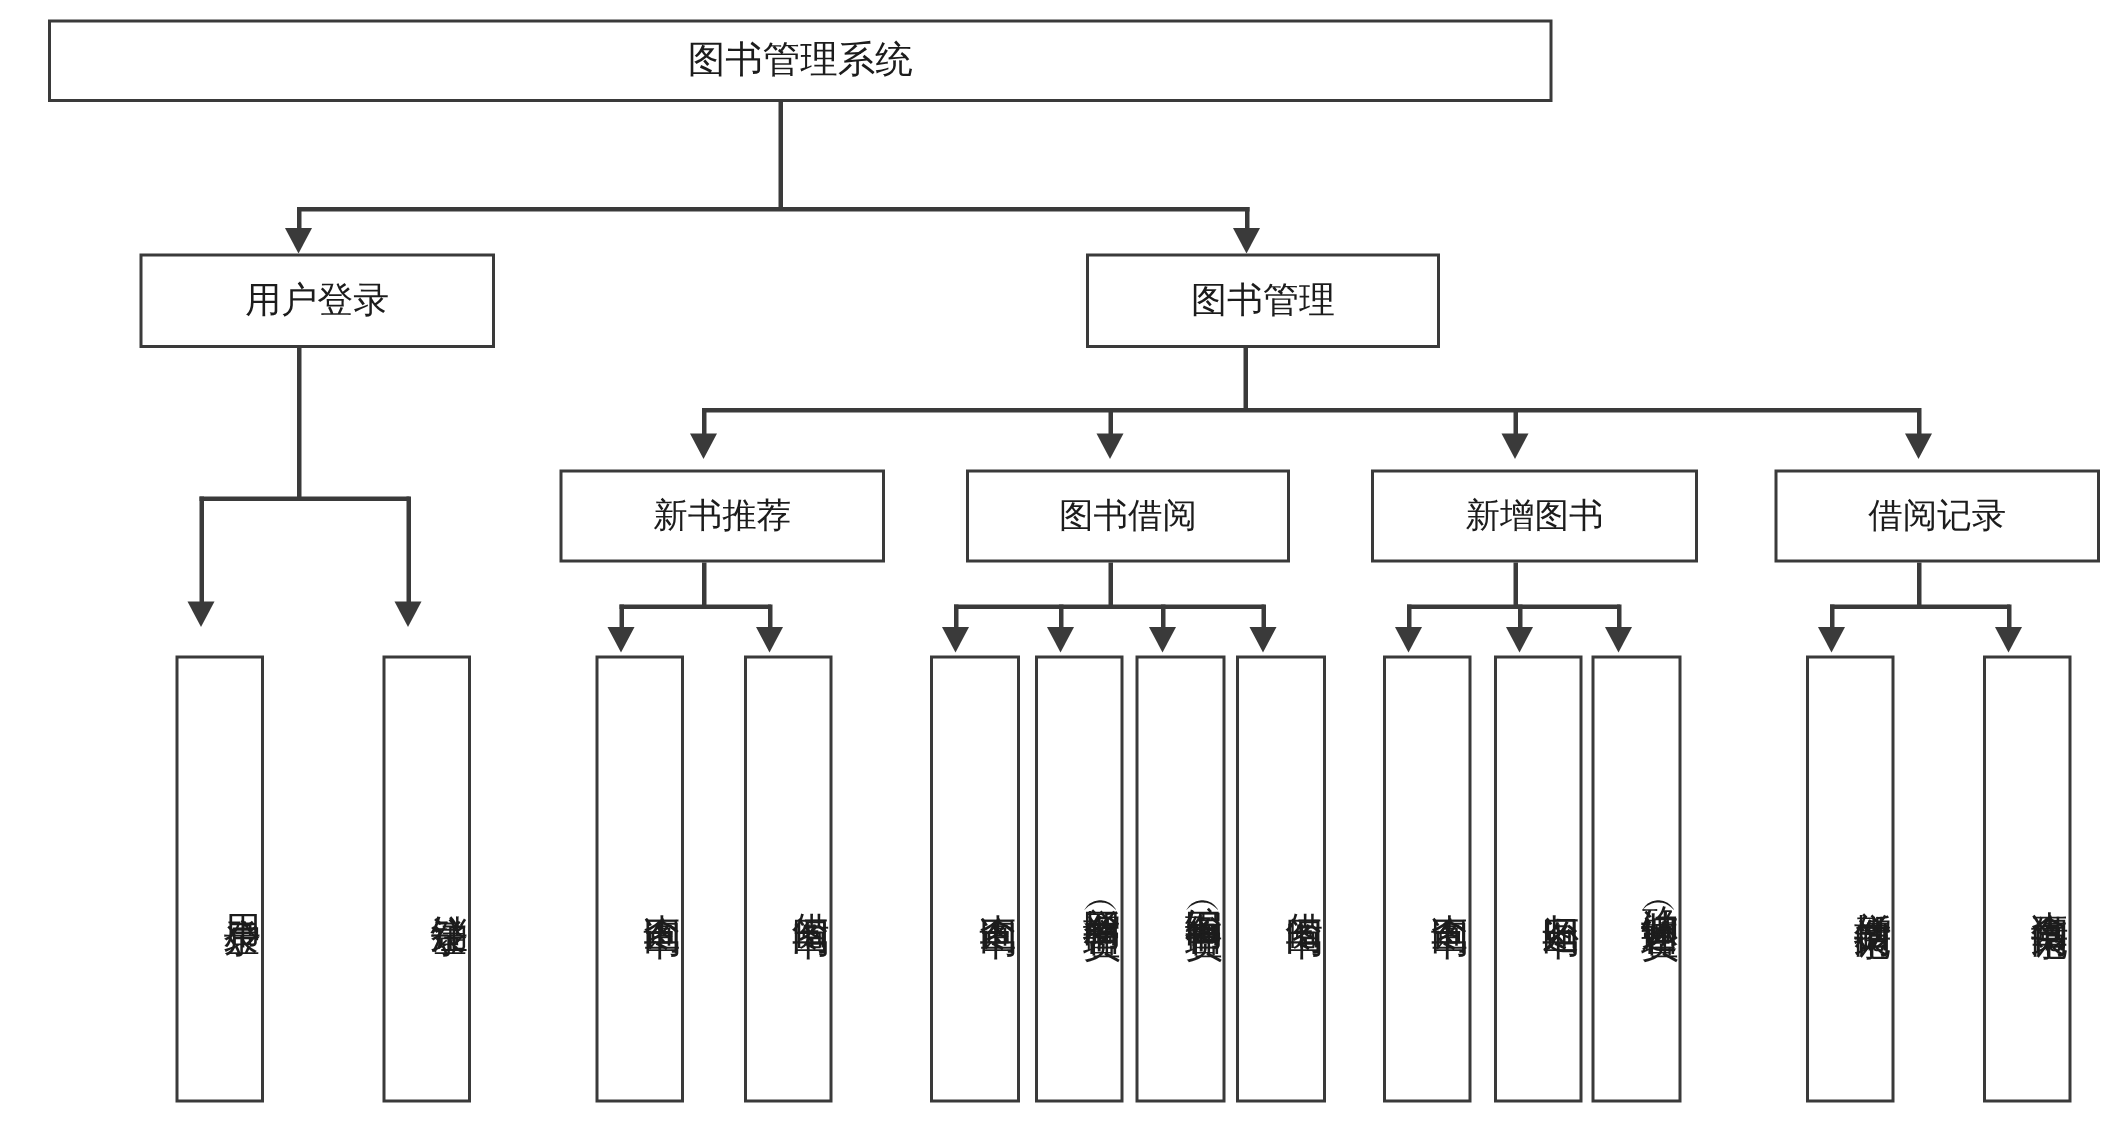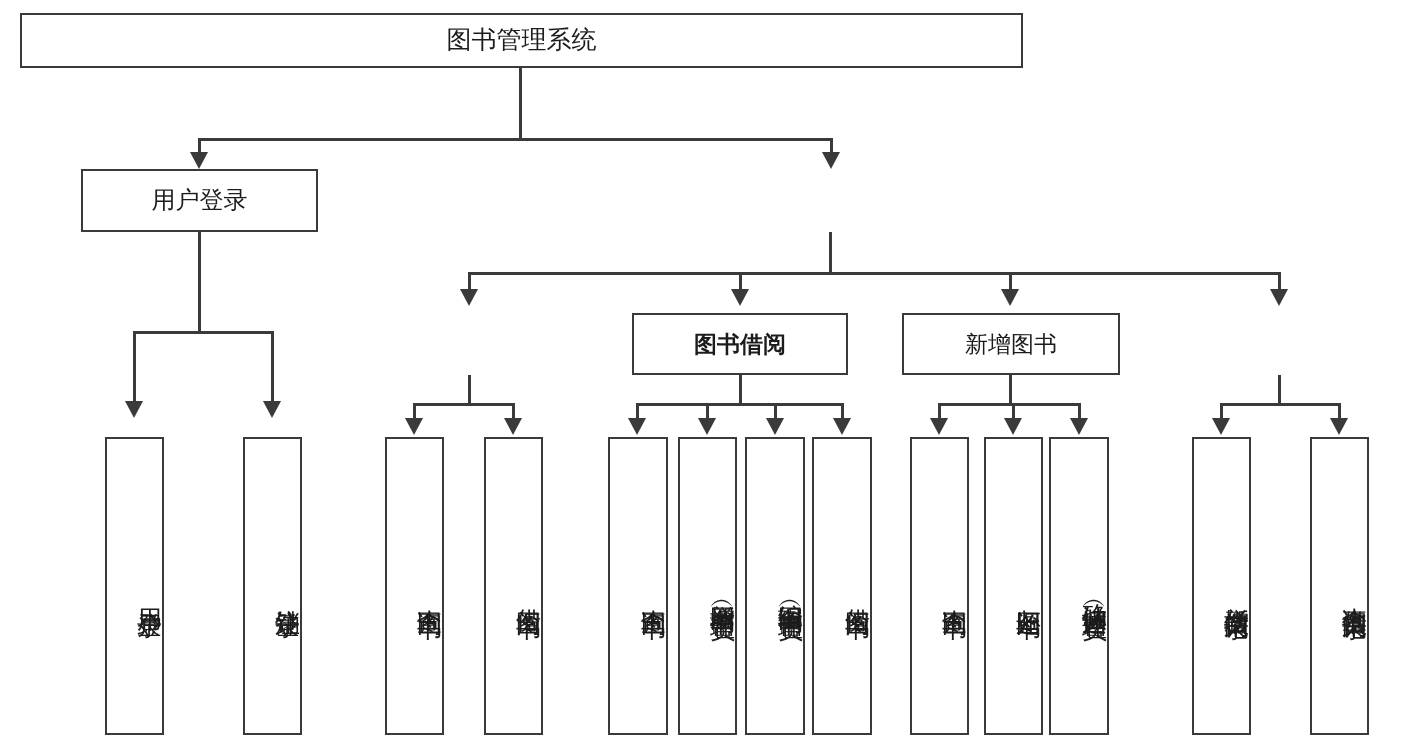--- a/index.html
+++ b/index.html
@@ -22,20 +22,21 @@
   .node {
     position: absolute;
     box-sizing: border-box;
     background: #ffffff;
     border: 2.5px solid #3a3a3a;
     display: flex;
     align-items: center;
     justify-content: center;
     color: #1c1c1c;
     line-height: 1.05;
+    margin-left: 12px;
   }
   .node.root {
     font-size: 25px;
   }
   .node.lvl2 {
     font-size: 24px;
   }
   .node.lvl3 {
     font-size: 23px;
   }
@@ -101,45 +102,54 @@
   <div class="hline" style="left:198px; top:138px; width:635px;"></div>
 
   <div class="vline" style="left:198px; top:138px; height:16px;"></div>
   <div class="arrow" style="left:190px; top:152px;"></div>
 
   <div class="vline" style="left:830px; top:138px; height:16px;"></div>
   <div class="arrow" style="left:822px; top:152px;"></div>
 
   <div class="node lvl2" style="left:81px; top:169px; width:237px; height:63px;">
     <span class="txt">用户登录</span>
+  </div>
+  <div class="node lvl2" style="left:712px; top:169px; width:236px; height:63px;">
+    <span class="txt">图书管理</span>
   </div>
 
   <div class="vline" style="left:198px; top:232px; height:101px;"></div>
   <div class="hline" style="left:133px; top:331px; width:140px;"></div>
   <div class="vline" style="left:133px; top:331px; height:72px;"></div>
   <div class="arrow" style="left:125px; top:401px;"></div>
   <div class="vline" style="left:271px; top:331px; height:72px;"></div>
   <div class="arrow" style="left:263px; top:401px;"></div>
 
   <div class="vline" style="left:829px; top:232px; height:42px;"></div>
   <div class="hline" style="left:468px; top:272px; width:812px;"></div>
   <div class="vline" style="left:468px; top:272px; height:19px;"></div>
   <div class="arrow" style="left:460px; top:289px;"></div>
   <div class="vline" style="left:739px; top:272px; height:19px;"></div>
   <div class="arrow" style="left:731px; top:289px;"></div>
   <div class="vline" style="left:1009px; top:272px; height:19px;"></div>
   <div class="arrow" style="left:1001px; top:289px;"></div>
   <div class="vline" style="left:1278px; top:272px; height:19px;"></div>
   <div class="arrow" style="left:1270px; top:289px;"></div>
 
-  <div class="node lvl3" style="left:632px; top:313px; width:216px; height:62px;font-weight:bold;">
+  <div class="node lvl3" style="left:361px; top:313px; width:217px; height:62px;">
+    <span class="txt">新书推荐</span>
+  </div>
+  <div class="node lvl3" style="left:632px; top:313px; width:216px; height:62px;">
     <span class="txt">图书借阅</span>
   </div>
   <div class="node lvl3" style="left:902px; top:313px; width:218px; height:62px;">
     <span class="txt">新增图书</span>
+  </div>
+  <div class="node lvl3" style="left:1171px; top:313px; width:217px; height:62px;">
+    <span class="txt">借阅记录</span>
   </div>
 
   <div class="vline" style="left:468px; top:375px; height:30px;"></div>
   <div class="hline" style="left:413px; top:403px; width:101px;"></div>
   <div class="vline" style="left:413px; top:403px; height:17px;"></div>
   <div class="arrow" style="left:405px; top:418px;"></div>
   <div class="vline" style="left:512px; top:403px; height:17px;"></div>
   <div class="arrow" style="left:504px; top:418px;"></div>
 
   <div class="vline" style="left:739px; top:375px; height:30px;"></div>

